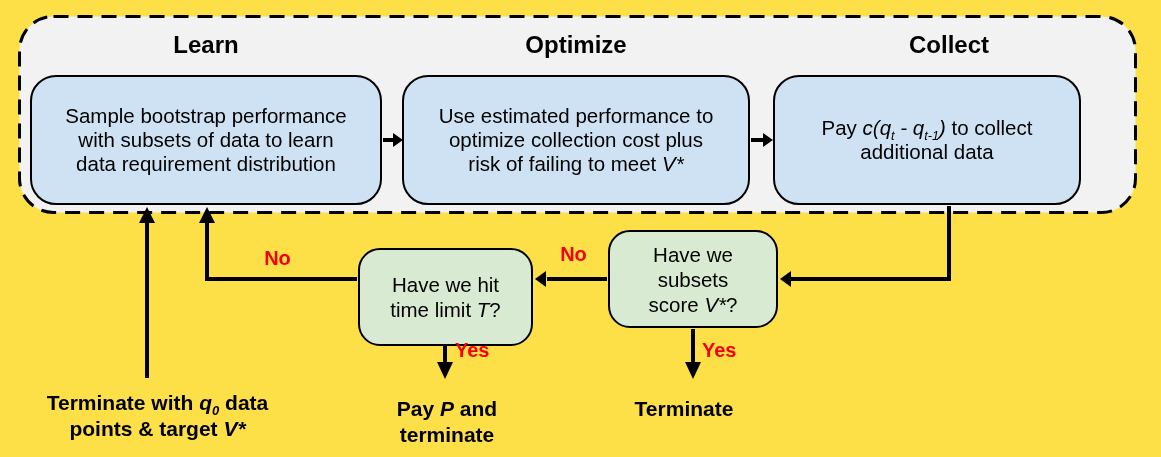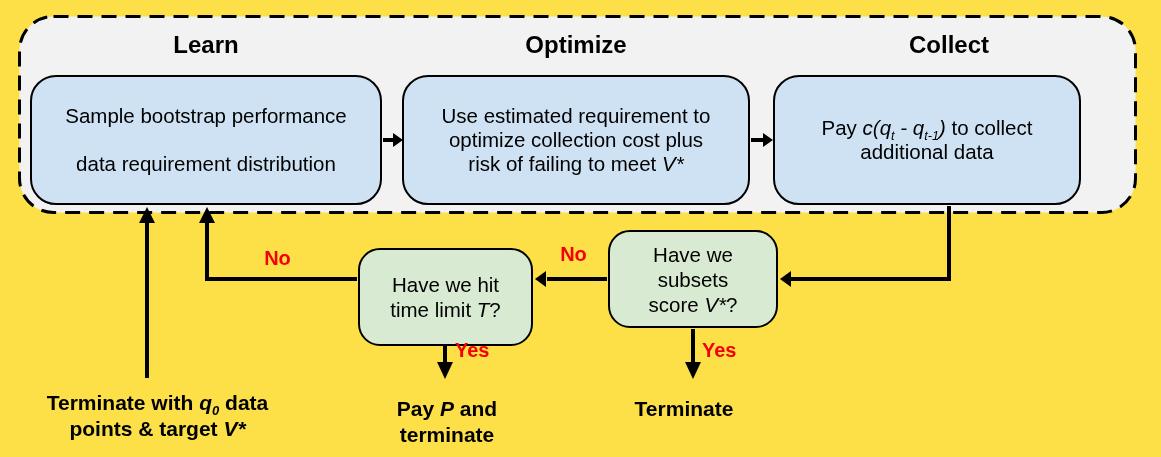--- a/index.html
+++ b/index.html
@@ -88,24 +88,24 @@
       <line x1="147" y1="378" x2="147" y2="223"></line>
       <polygon points="139,223 155,223 147,207" fill="#000" stroke="none"></polygon>
     </g>
   </svg>
 
   <div class="stage-title" style="left:30px;width:352px">Learn</div>
   <div class="stage-title" style="left:773px;width:352px">Collect</div>
   <div class="stage-title" style="left:402px;width:348px">Optimize</div>
 
   <div class="stage-box" style="left:30px;width:352px">
-    <div class="stage-text"><span>Sample bootstrap performance</span><br><br><span>data requirement distribution</span></div>
+    <div class="stage-text"><span>Sample bootstrap performance</span><br><span>with subsets of data to learn</span><br><span>data requirement distribution</span></div>
   </div>
   <div class="stage-box" style="left:402px;width:348px">
-    <div class="stage-text"><span>Use estimated requirement to</span><br><span>optimize collection cost plus</span><br><span>risk of failing to meet </span><span class="it">V*</span></div>
+    <div class="stage-text"><span>Use estimated performance to</span><br><span>optimize collection cost plus</span><br><span>risk of failing to meet </span><span class="it">V*</span></div>
   </div>
   <div class="stage-box" style="left:773px;width:308px">
     <div class="stage-text"><span>Pay </span><span class="it">c(q</span><sub class="it">t</sub><span class="it"> - q</span><sub class="it">t-1</sub><span class="it">)</span><span> to collect</span><br><span>additional data</span></div>
   </div>
 
   <div class="decision-box" style="left:358px;top:248px;width:175px;height:98px">
     <div class="decision-text"><span>Have we hit</span><br><span>time limit </span><span class="it">T</span><span>?</span></div>
   </div>
   <div class="decision-box" style="left:608px;top:230px;width:170px;height:98px">
     <div class="decision-text"><span>Have we</span><br><span>subsets</span><br><span>score </span><span class="it">V*</span><span>?</span></div>

